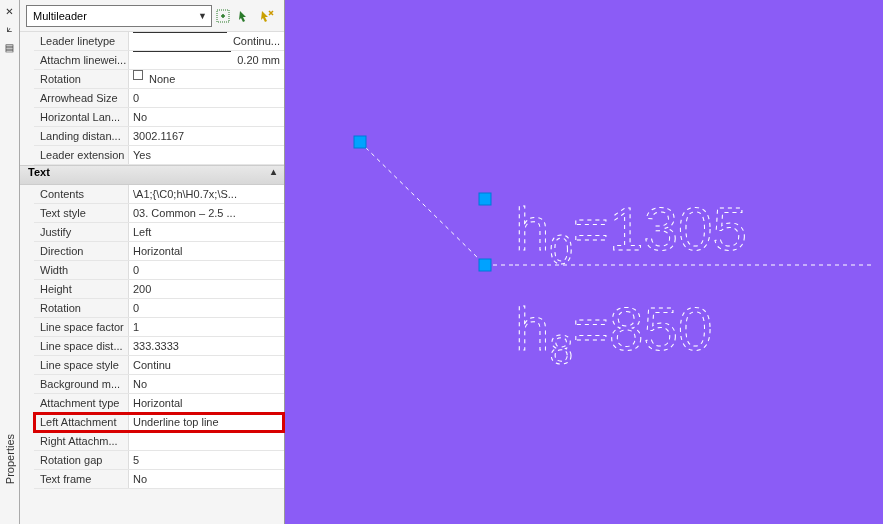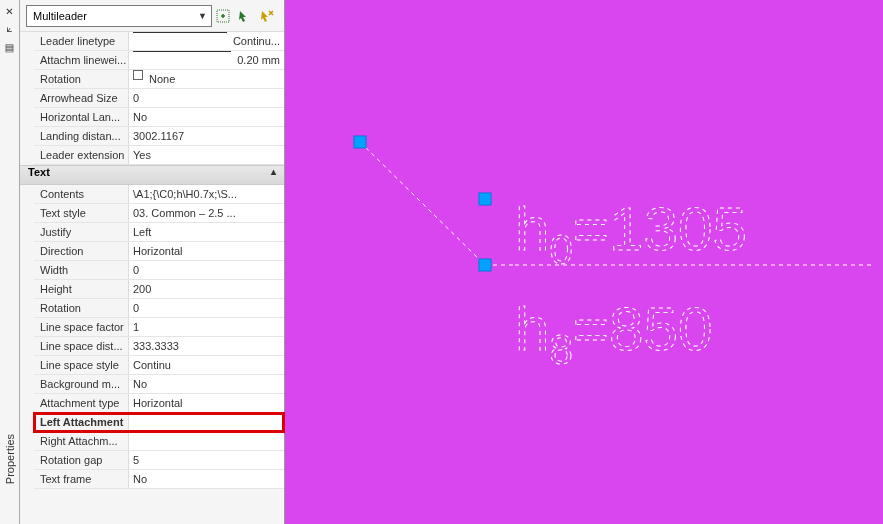--- a/index.html
+++ b/index.html
@@ -129,39 +129,38 @@
     color: #333;
     display: flex;
     align-items: flex-start;
     gap: 6px;
   }
   .prop-row.highlight {
     outline: 3px solid #d80000;
     outline-offset: -2px;
     position: relative;
     z-index: 5;
-    font-weight: bold;
   }
   .linetype-line {
     flex: 1;
     height: 1px;
     background: #333;
   }
   .swatch-none {
     width: 10px; height: 10px;
     border: 1px solid #666;
     background: #fff;
   }
   .canvas {
     position: absolute;
     left: 285px;
     top: 0;
     right: 0;
     bottom: 0;
-    background: #d946ef;
+    background: #8b5cf6;
   }
   .canvas svg {
     width: 100%;
     height: 100%;
   }
   .grip {
     fill: #00a2ff;
     stroke: #0078d7;
     stroke-width: 1;
   }
@@ -323,20 +322,23 @@
         </div>
       </div>
       <div class="prop-row">
         <div class="prop-label">Attachment type</div>
         <div class="prop-value">
           <span>Horizontal</span>
         </div>
       </div>
       <div class="prop-row highlight">
         <div class="prop-label">Left Attachment</div>
+        <div class="prop-value">
+          <span>Underline top line</span>
+        </div>
       </div>
       <div class="prop-row">
         <div class="prop-label">Right Attachm...</div>
       </div>
       <div class="prop-row">
         <div class="prop-label">Rotation gap</div>
         <div class="prop-value">
           <span>5</span>
         </div>
       </div>

